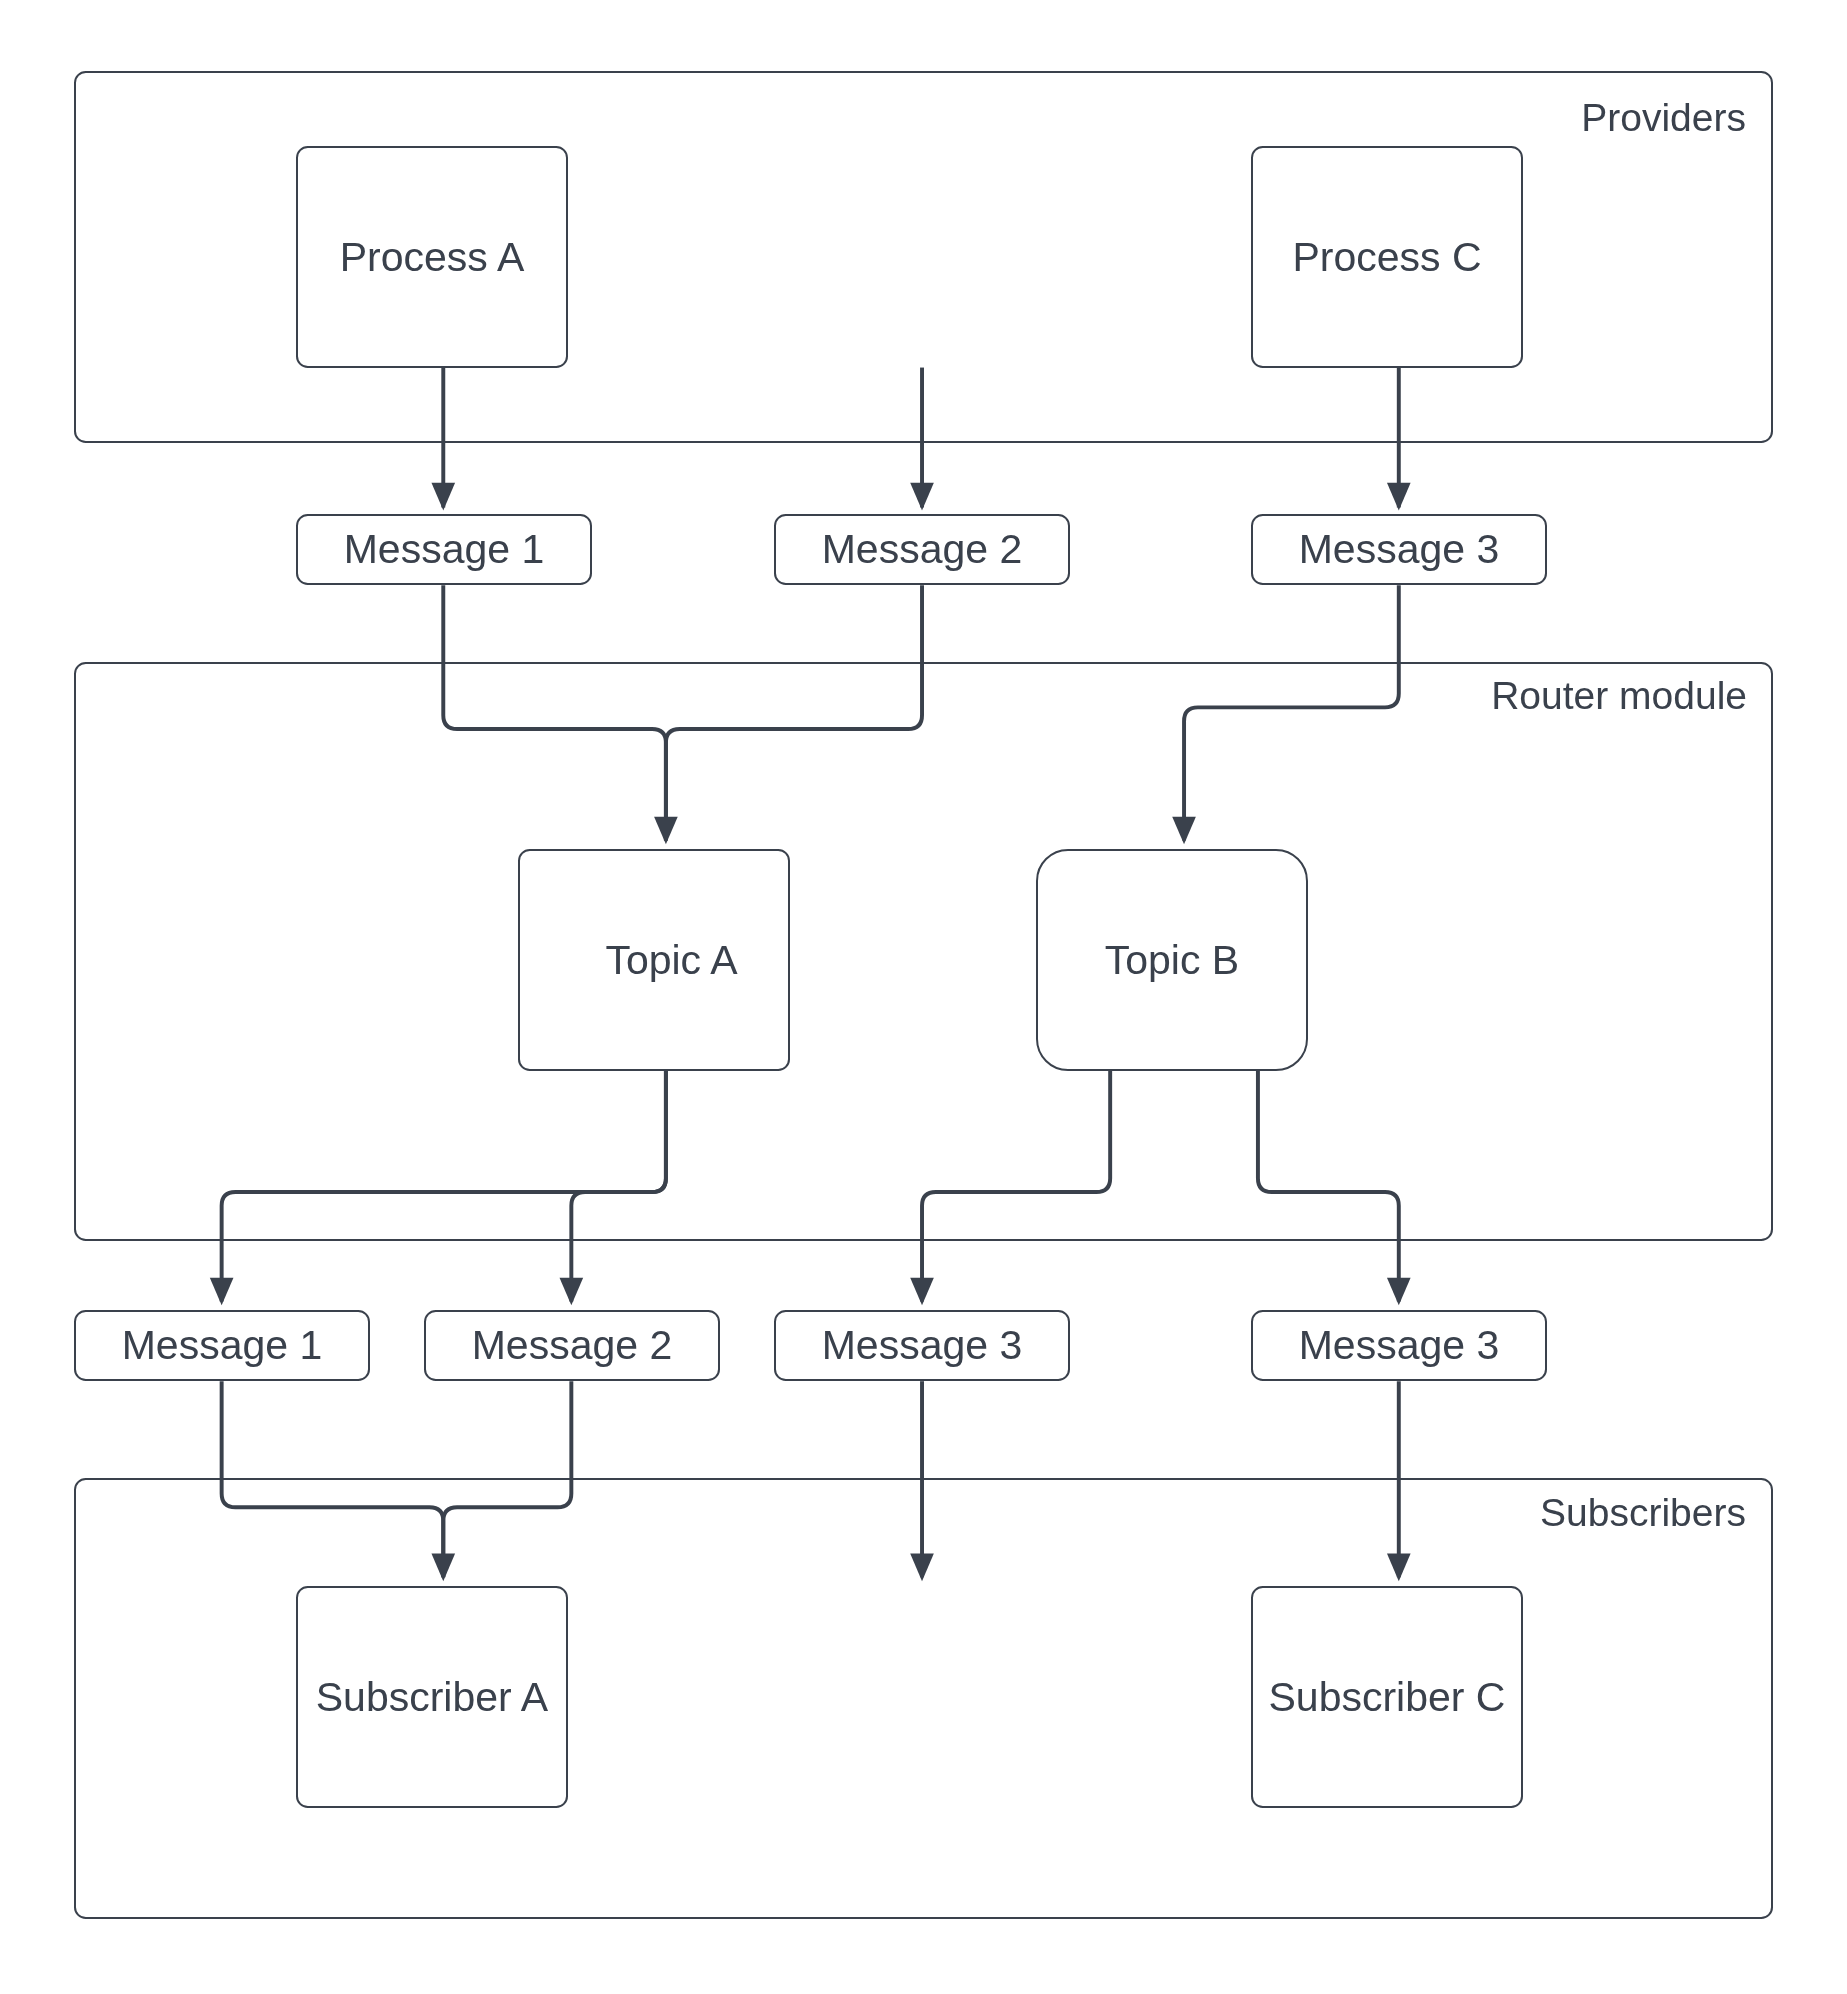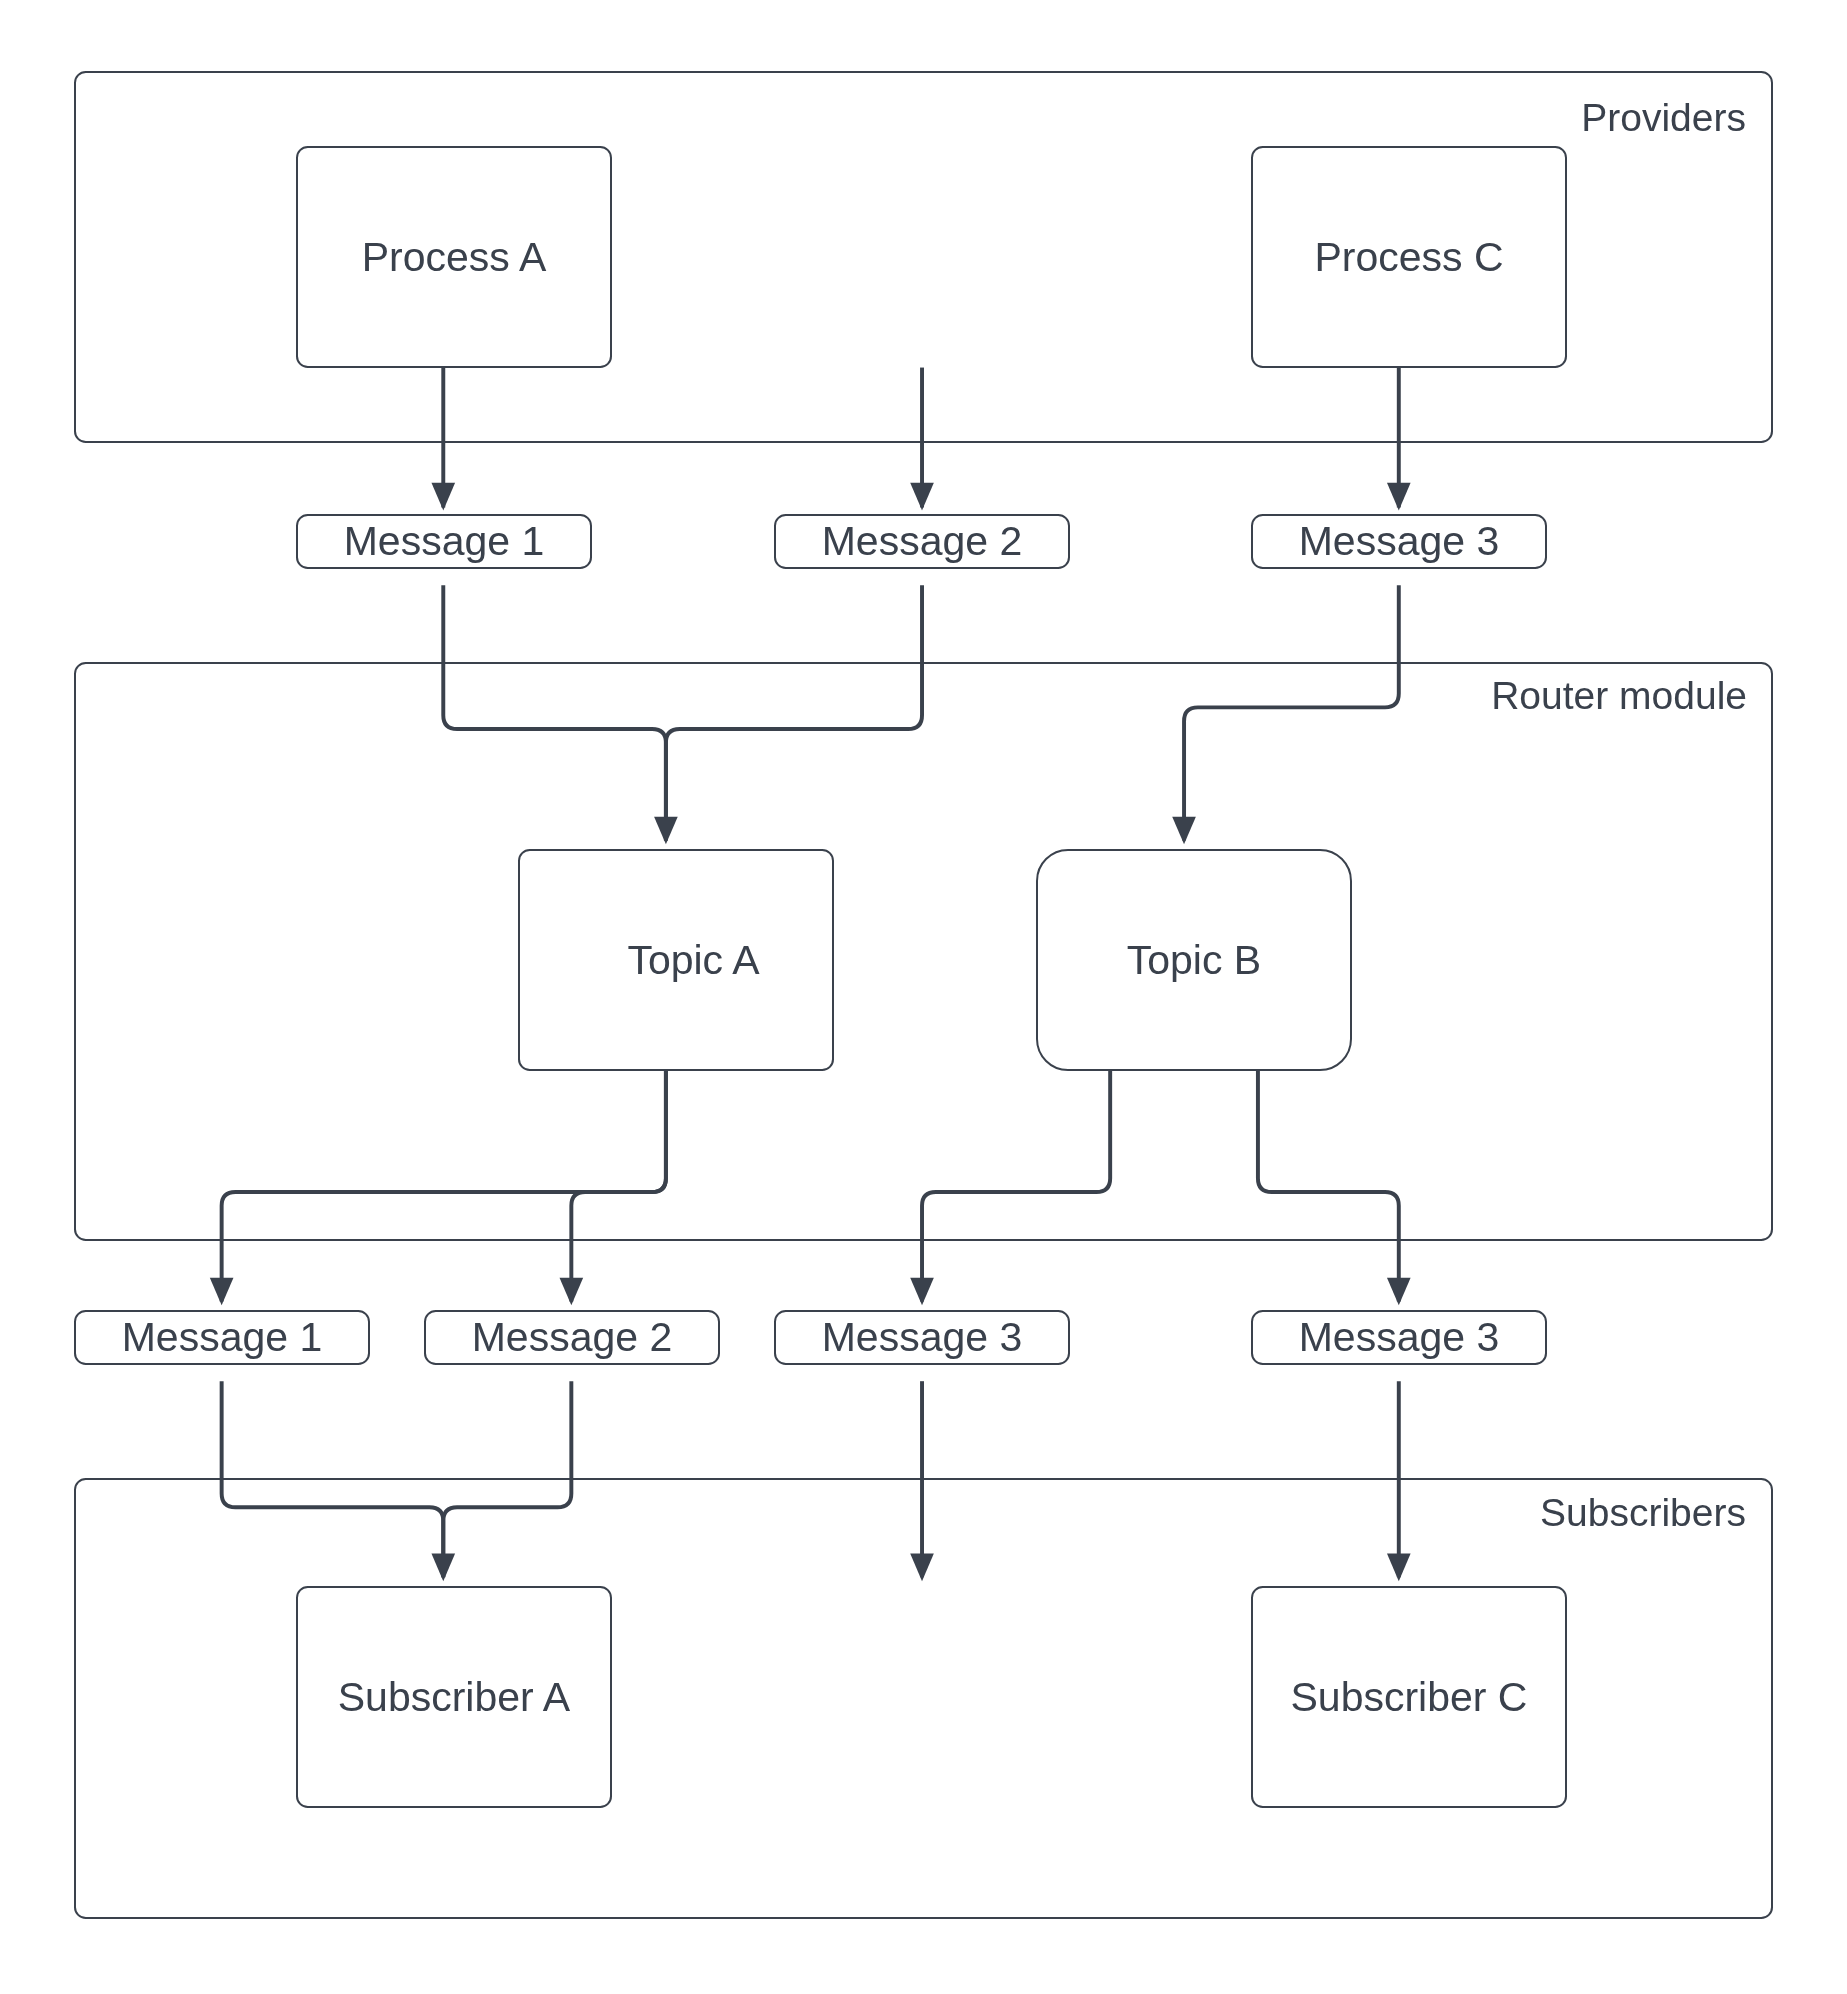--- a/index.html
+++ b/index.html
@@ -52,22 +52,22 @@
     border: 2px solid #3a414c;
     border-radius: 11.8px;
     background: #ffffff;
     display: flex;
     align-items: center;
     justify-content: center;
     font-size: 41px;
     color: #3a414c;
     white-space: nowrap;
   }
-  .node.big { width: 316px; height: 222px; }
-  .node.msg { width: 296px; height: 55px; }
+  .node.big { width: 272px; height: 222px; }
+  .node.msg { width: 296px; height: 71px; }
 </style>
 </head>
 <body>
 
 <div id="canvas">
 
   <div class="container-box" style="left:74px; top:71px; width:1699px; height:372px;"></div>
   <div class="container-box" style="left:74px; top:662px; width:1699px; height:579px;"></div>
   <div class="container-box" style="left:74px; top:1478px; width:1699px; height:441px;"></div>
 

